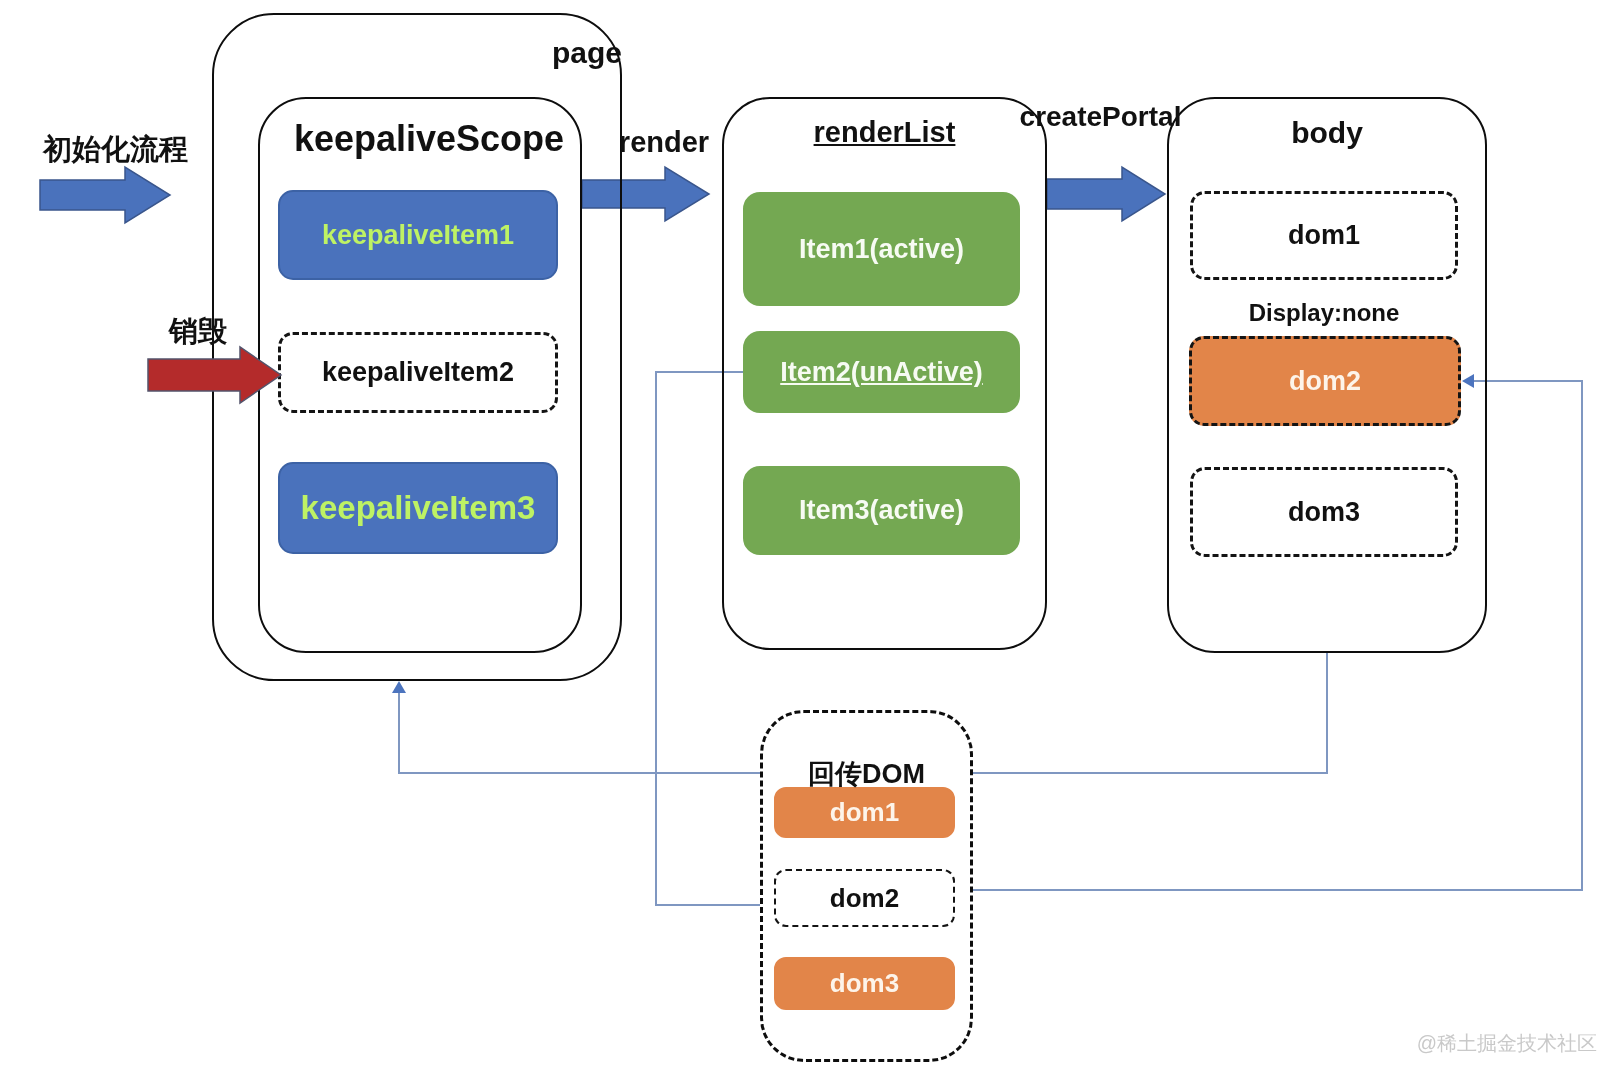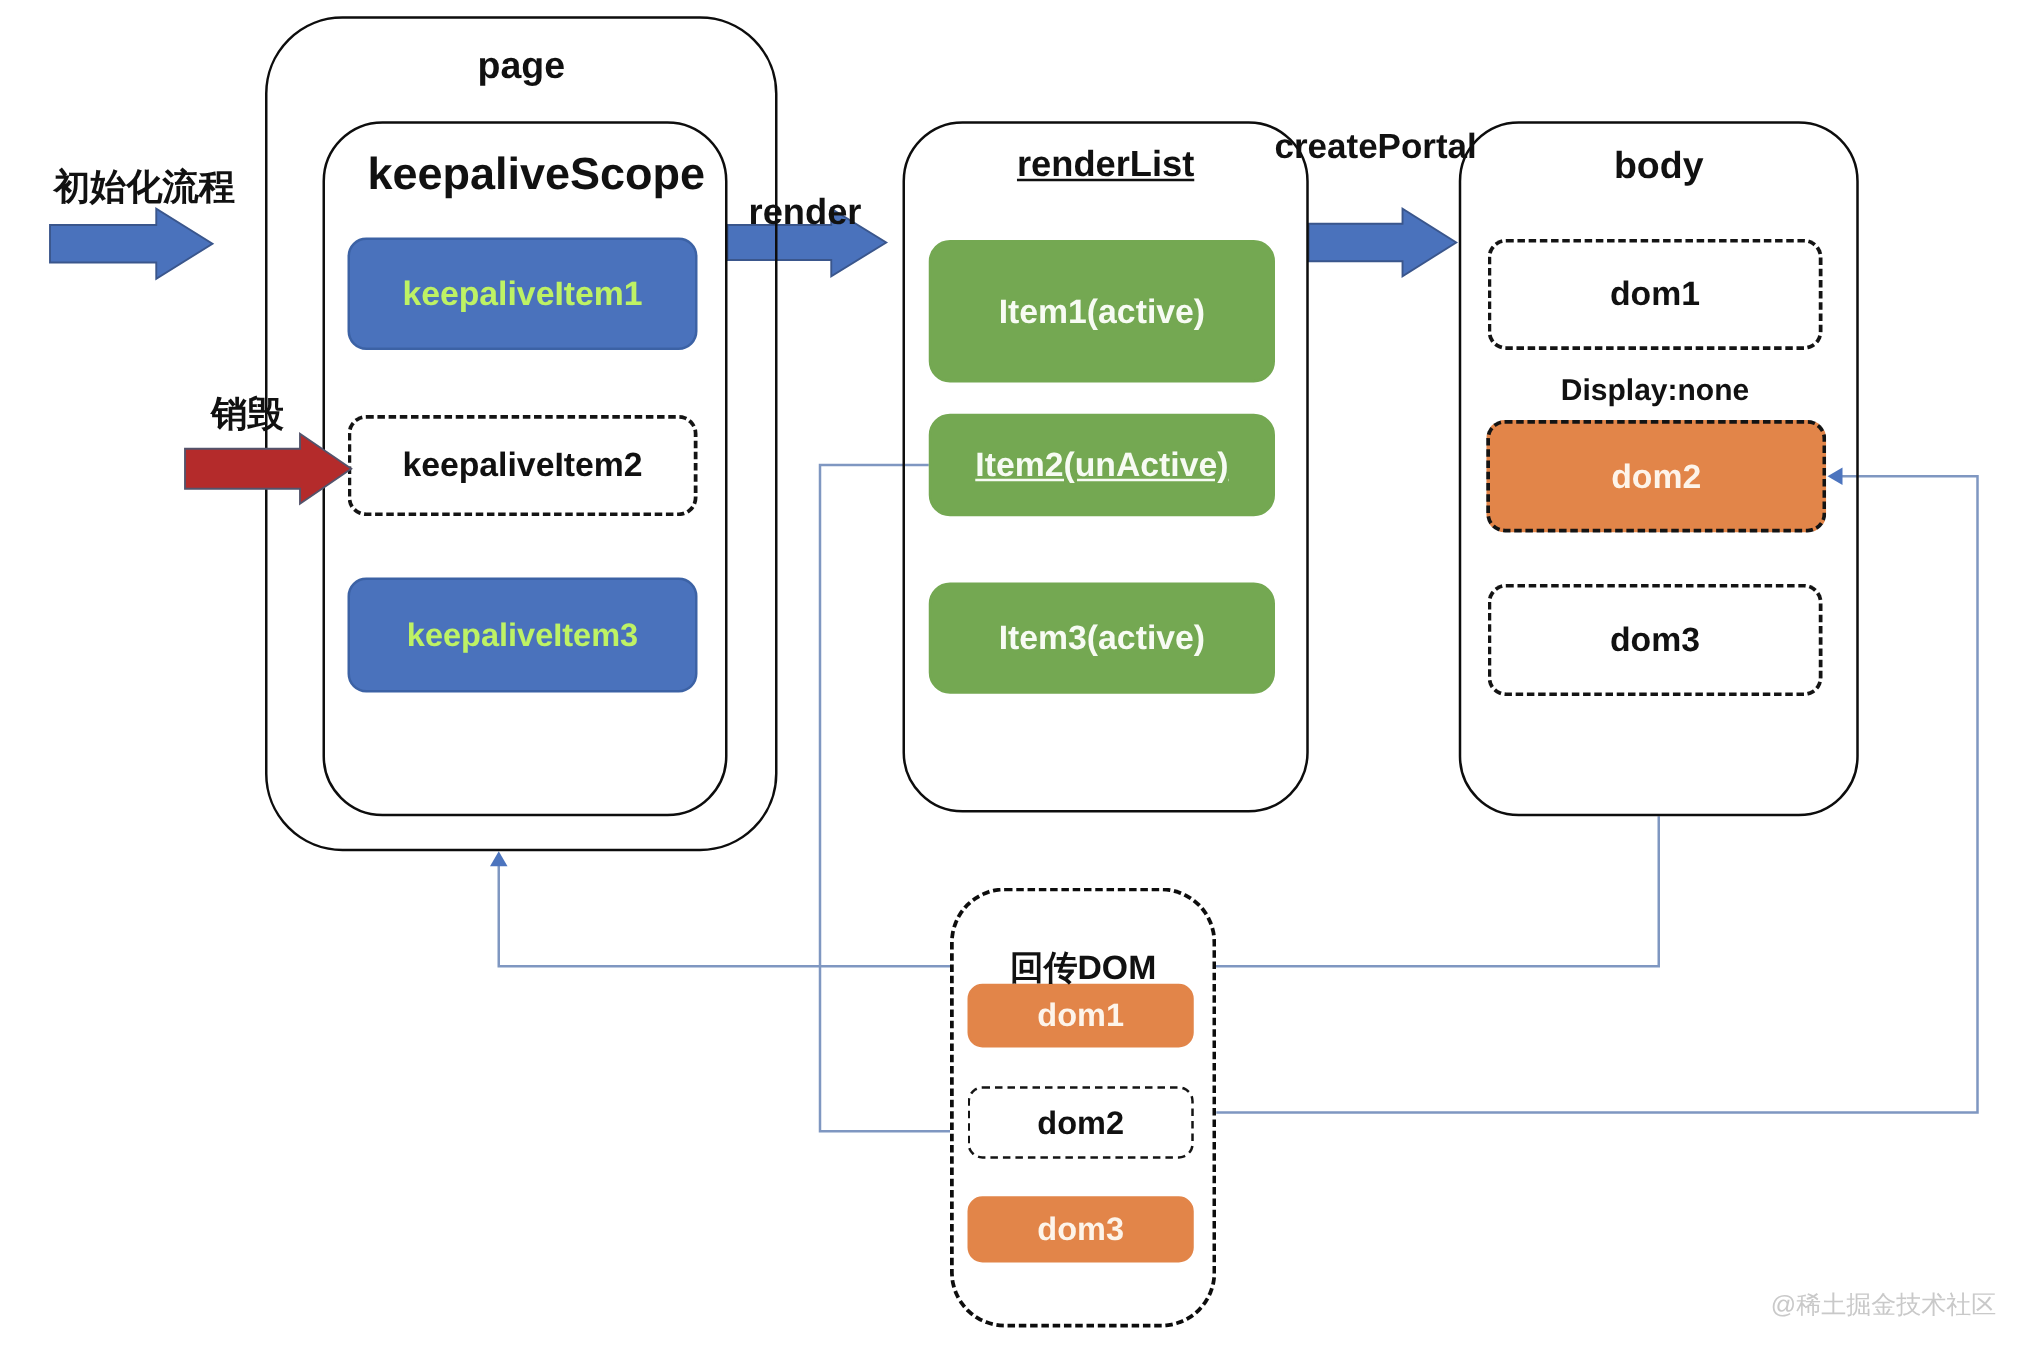--- a/index.html
+++ b/index.html
@@ -39,54 +39,54 @@
 
     <polyline points="973,890 1582,890 1582,381 1472,381" fill="none" stroke="#7F97C1" stroke-width="2"></polyline>
     <polygon points="1462,381 1474,374 1474,388" fill="#4C74BE"></polygon>
 
     <polygon points="40,180 125,180 125,167 170,195 125,223 125,210 40,210" fill="#4A72BC" stroke="#3A568C" stroke-width="1.5"></polygon>
     <polygon points="582,180 665,180 665,167 709,194 665,221 665,208 582,208" fill="#4A72BC" stroke="#3A568C" stroke-width="1.5"></polygon>
     <polygon points="1047,179 1122,179 1122,167 1165,194 1122,221 1122,209 1047,209" fill="#4A72BC" stroke="#3A568C" stroke-width="1.5"></polygon>
   </svg>
 
   <div class="container" style="left:212px;top:13px;width:410px;height:668px;border-radius:62px;"></div>
-  <div class="title" style="left:212px;top:36px;width:410px;font-size:30px;">page</div>
+  <div class="title" style="left:212px;top:36px;width:410px;font-size:30px;text-align:right;">page</div>
 
   <div class="container" style="left:258px;top:97px;width:324px;height:556px;border-radius:48px;"></div>
   <div class="title" style="left:267px;top:118px;width:324px;font-size:36px;">keepaliveScope</div>
 
   <div class="container" style="left:722px;top:97px;width:325px;height:553px;border-radius:48px;"></div>
   <div class="title" style="left:722px;top:116px;width:325px;font-size:29px;text-decoration:underline;">renderList</div>
 
   <div class="container" style="left:1167px;top:97px;width:320px;height:556px;border-radius:48px;"></div>
   <div class="title" style="left:1167px;top:116px;width:320px;font-size:30px;">body</div>
 
   <div class="container dashed" style="left:760px;top:710px;width:213px;height:352px;border-radius:44px;"></div>
   <div class="title" style="left:760px;top:756px;width:213px;font-size:27px;">回传DOM</div>
 
   <div class="item box-blue" style="left:278px;top:190px;width:280px;height:90px;font-size:27px;">keepaliveItem1</div>
   <div class="item box-dashed" style="left:278px;top:332px;width:280px;height:81px;font-size:27px;">keepaliveItem2</div>
-  <div class="item box-blue" style="left:278px;top:462px;width:280px;height:92px;font-size:26px;">keepaliveItem3</div>
+  <div class="item box-blue" style="left:278px;top:462px;width:280px;height:92px;font-size:33px;">keepaliveItem3</div>
 
   <div class="item box-green" style="left:743px;top:192px;width:277px;height:114px;font-size:27px;">Item1(active)</div>
   <div class="item box-green" style="left:743px;top:331px;width:277px;height:82px;font-size:27px;text-decoration:underline;">Item2(unActive)</div>
   <div class="item box-green" style="left:743px;top:466px;width:277px;height:89px;font-size:27px;">Item3(active)</div>
 
   <div class="item box-dashed" style="left:1190px;top:191px;width:268px;height:89px;font-size:27px;">dom1</div>
   <div class="title" style="left:1174px;top:299px;width:300px;font-size:24px;">Display:none</div>
   <div class="item box-orange-dashed" style="left:1189px;top:336px;width:272px;height:90px;font-size:27px;">dom2</div>
   <div class="item box-dashed" style="left:1190px;top:467px;width:268px;height:90px;font-size:27px;">dom3</div>
 
   <div class="item box-orange small" style="left:774px;top:787px;width:181px;height:51px;font-size:26px;">dom1</div>
   <div class="item box-dashed small" style="left:774px;top:869px;width:181px;height:58px;font-size:26px;">dom2</div>
   <div class="item box-orange small" style="left:774px;top:957px;width:181px;height:53px;font-size:26px;">dom3</div>
 
   <svg id="arrow-top-layer" class="layer" width="1624" height="1082" viewBox="0 0 1624 1082">
     <polygon points="148,359 240,359 240,347 281,375 240,403 240,391 148,391" fill="#B42B2B" stroke="#53536b" stroke-width="1.5"></polygon>
   </svg>
 
   <div class="flow-label" style="left:28px;top:130px;width:175px;font-size:29px;">初始化流程</div>
   <div class="flow-label" style="left:148px;top:312px;width:100px;font-size:29px;">销毁</div>
-  <div class="flow-label" style="left:574px;top:126px;width:140px;font-size:29px;margin-top:28px;">render</div>
+  <div class="flow-label" style="left:594px;top:126px;width:140px;font-size:29px;">render</div>
   <div class="flow-label" style="left:1008px;top:101px;width:185px;font-size:28px;">createPortal</div>
 
   <div class="watermark" style="right:27px;top:1030px;">@稀土掘金技术社区</div>
 </div>
 
 </body></html>

